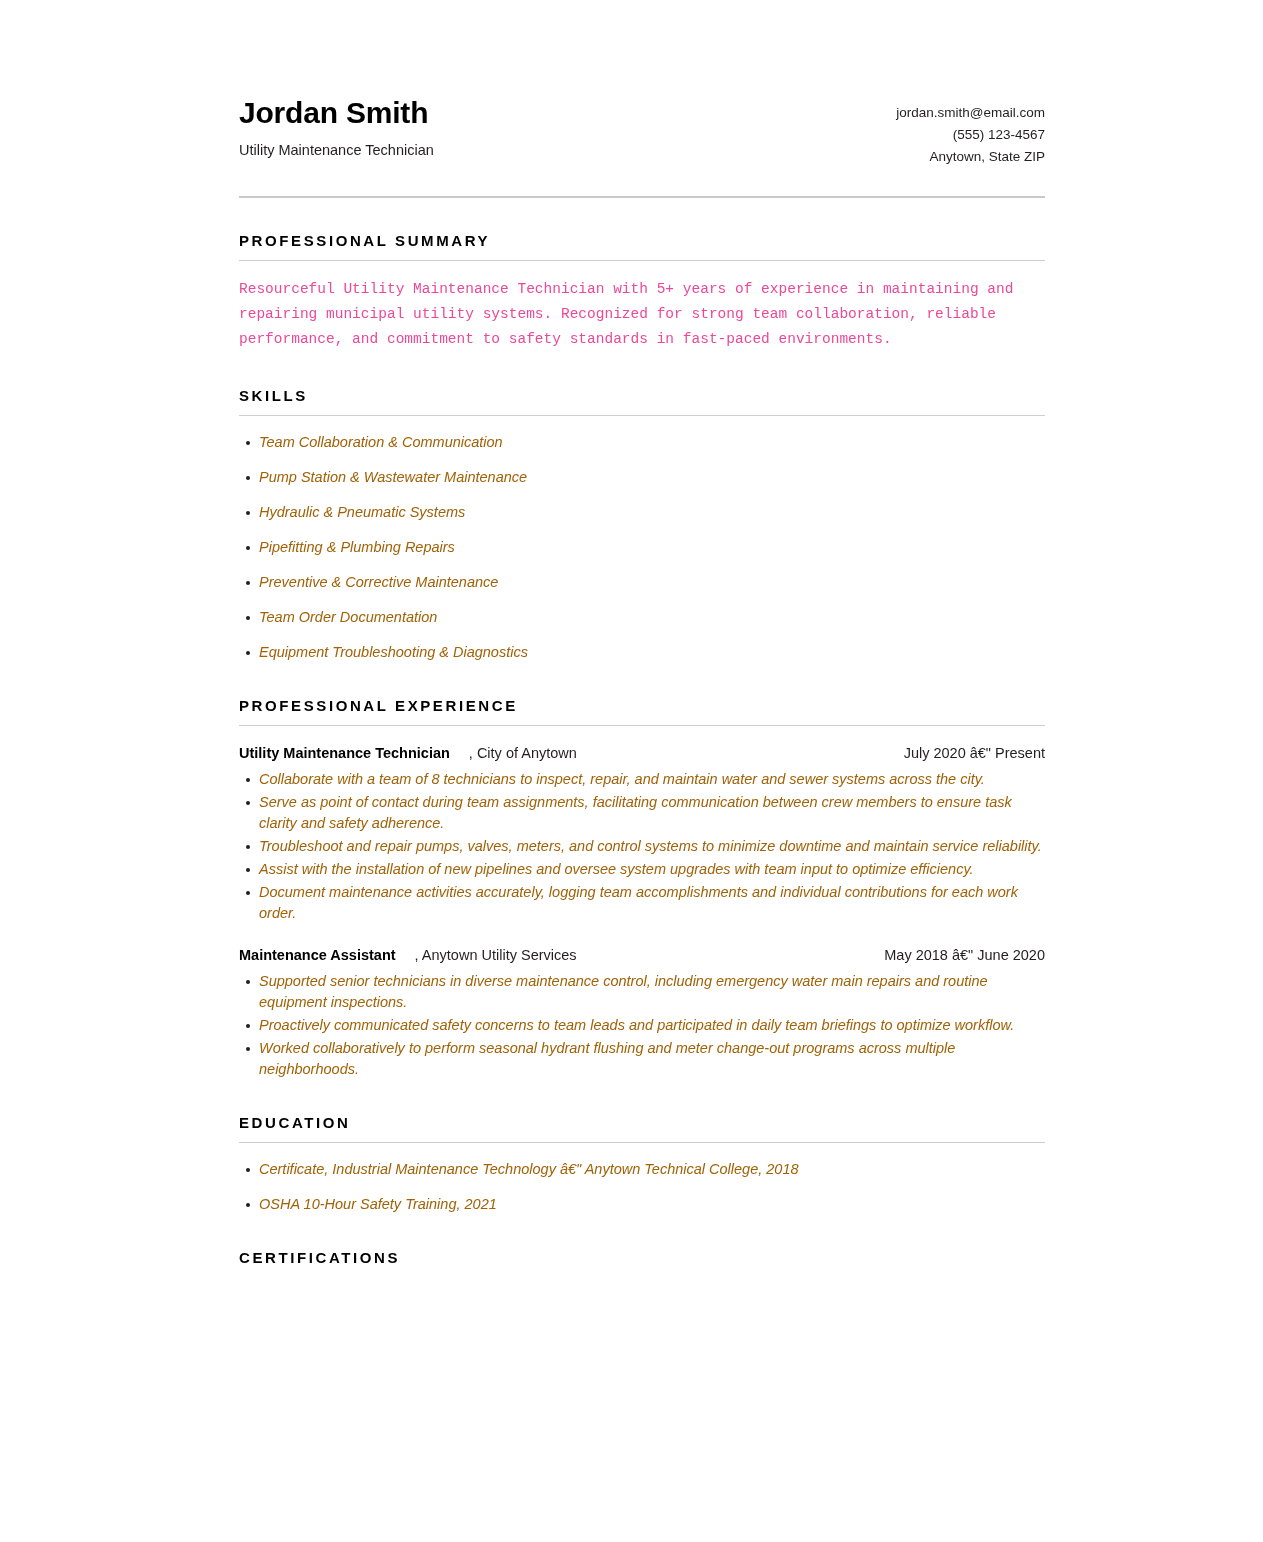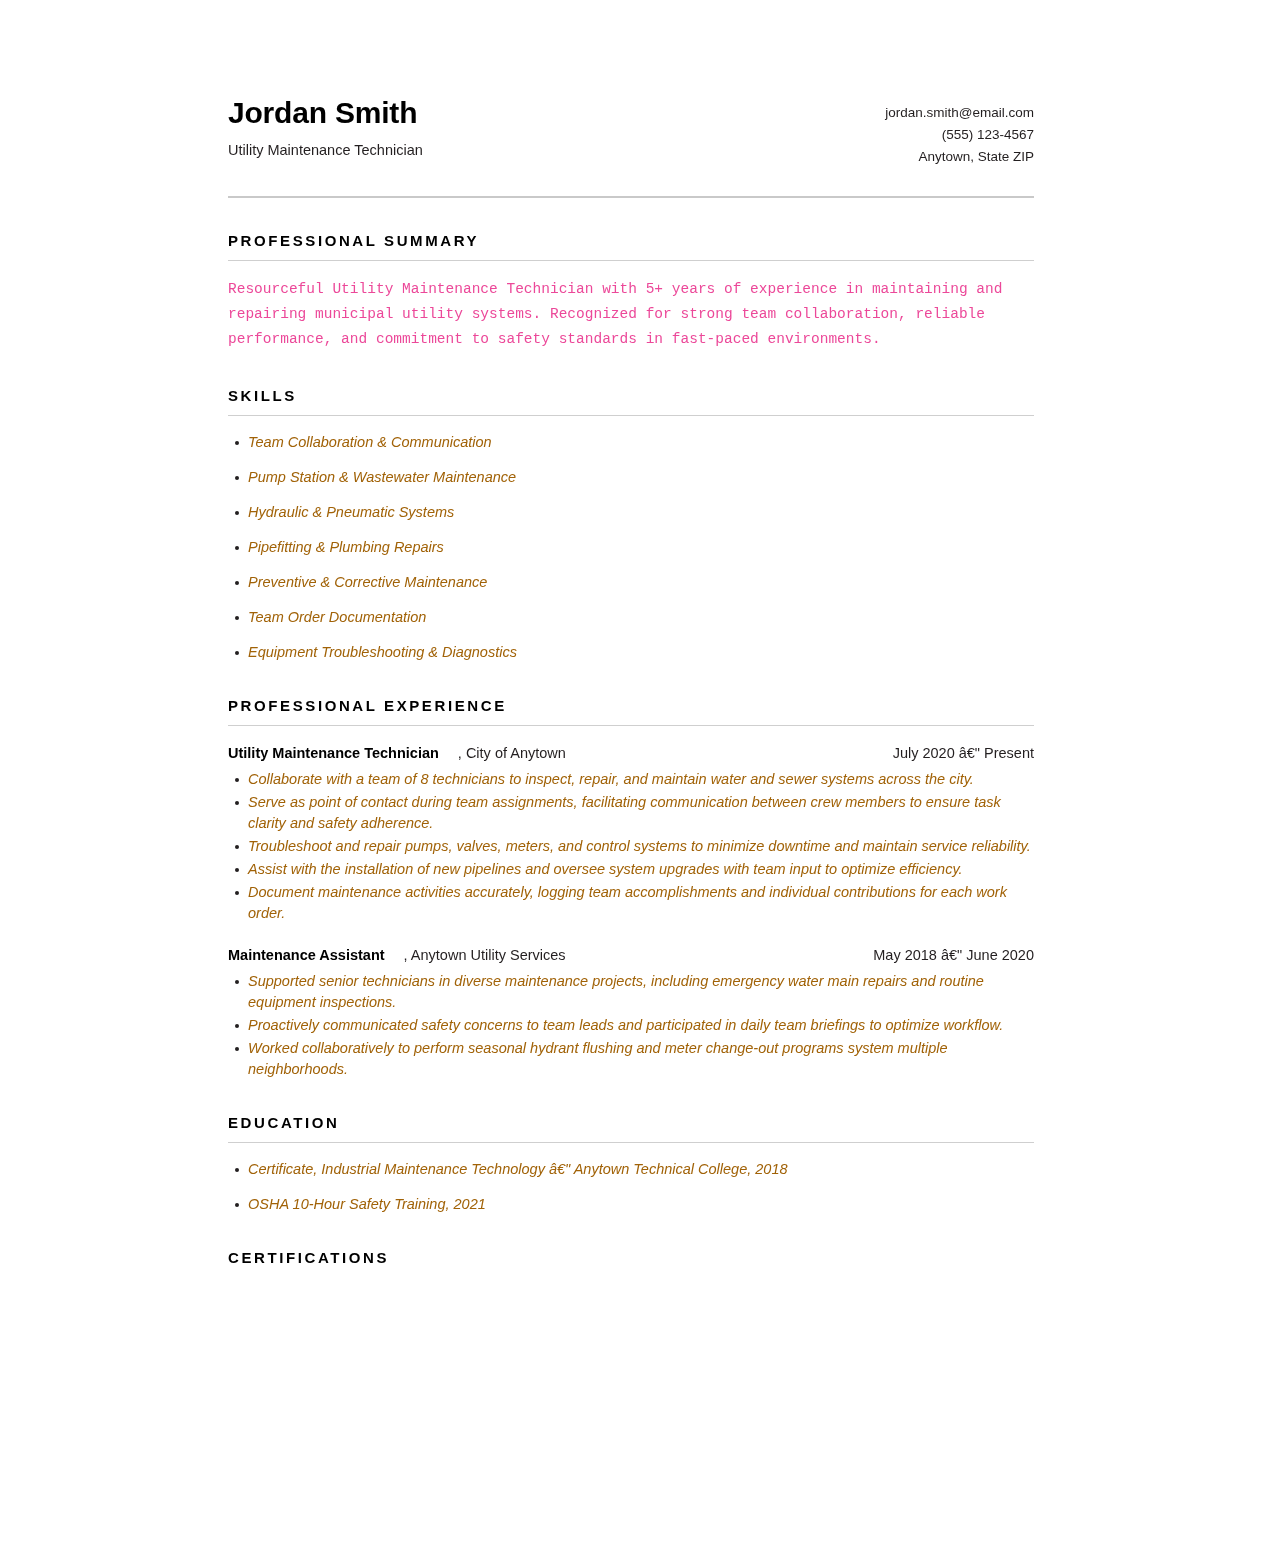--- a/index.html
+++ b/index.html
@@ -19,21 +19,21 @@
     position: relative;
     width: 1263px;
     height: 1542px;
     background: #ffffff;
   }
 
   
   .resume-clip {
     position: absolute;
     top: 0;
-    left: 0;
+    left: 11px;
     width: 1050px;
     height: 1301px;
     overflow: hidden;
   }
 
   .resume {
     position: absolute;
     left: 228px;
     top: 0;
     width: 806px;
@@ -221,23 +221,23 @@
             <li>Document maintenance activities accurately, logging team accomplishments and individual contributions for each work order.</li>
           </ul>
         </div>
 
         <div class="job">
           <div class="job-head">
             <div class="job-heading"><span class="job-title">Maintenance Assistant</span><span class="job-company">, Anytown Utility Services</span></div>
             <div class="job-dates">May 2018 â€" June 2020</div>
           </div>
           <ul class="bullets job-bullets">
-            <li>Supported senior technicians in diverse maintenance projects, including emergency water main repairs and routine equipment inspections.</li>
+            <li>Supported senior technicians in diverse maintenance control, including emergency water main repairs and routine equipment inspections.</li>
             <li>Proactively communicated safety concerns to team leads and participated in daily team briefings to optimize workflow.</li>
-            <li>Worked collaboratively to perform seasonal hydrant flushing and meter change-out programs system multiple neighborhoods.</li>
+            <li>Worked collaboratively to perform seasonal hydrant flushing and meter change-out programs across multiple neighborhoods.</li>
           </ul>
         </div>
       </div>
 
       <div class="section">
         <h2 class="section-title">EDUCATION</h2>
         <hr class="section-rule">
         <ul class="bullets edu-list">
           <li>Certificate, Industrial Maintenance Technology â€" Anytown Technical College, 2018</li>
           <li>OSHA 10-Hour Safety Training, 2021</li>

